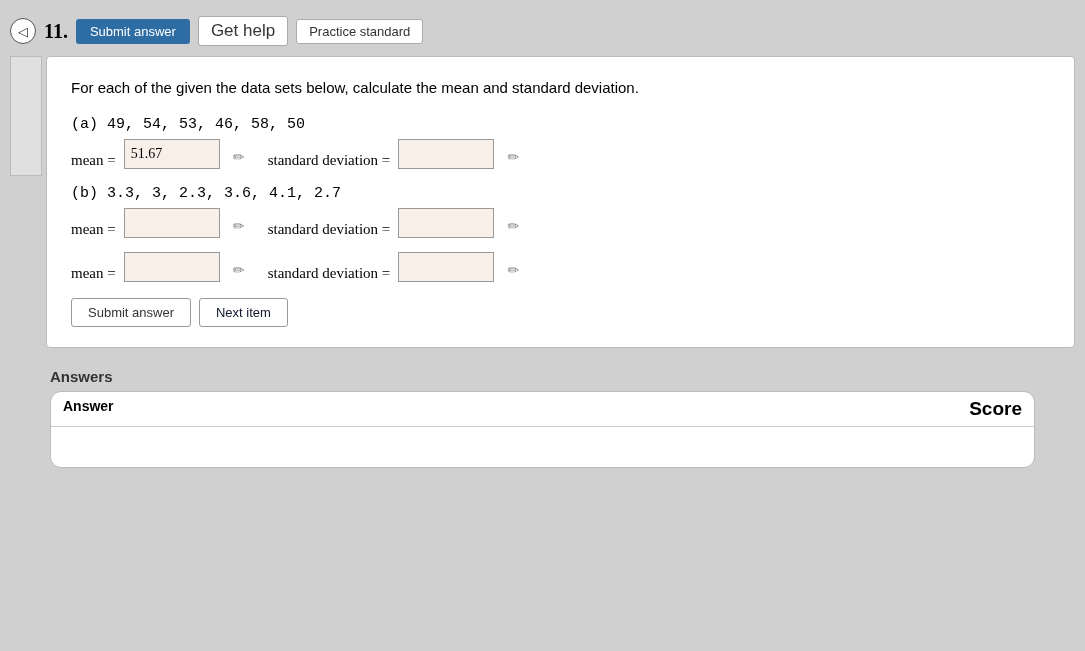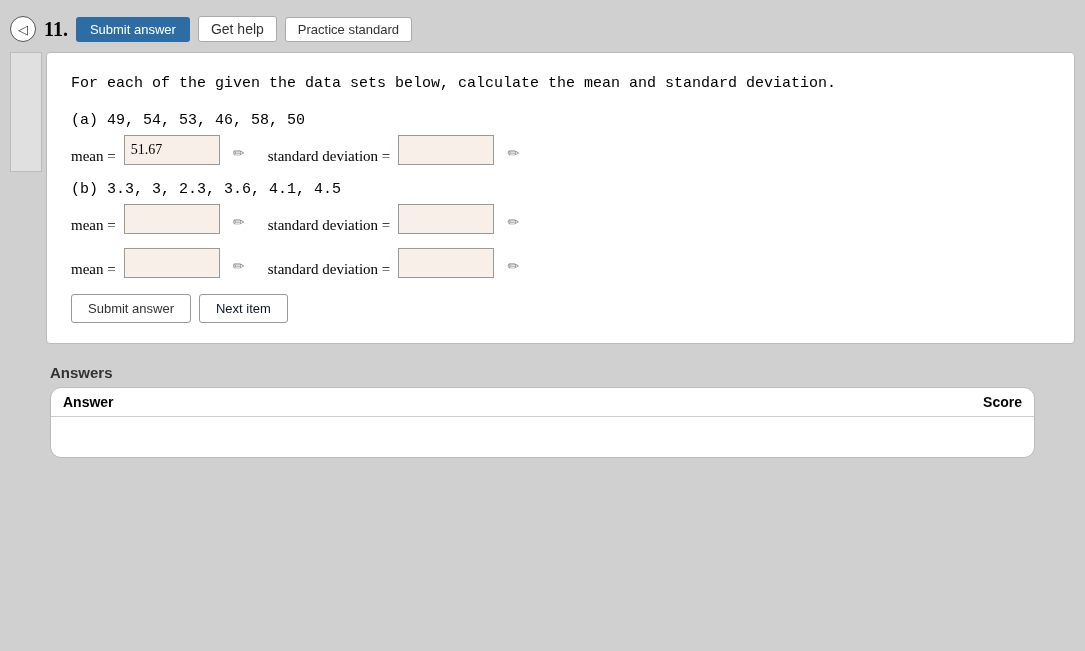--- a/index.html
+++ b/index.html
@@ -58,21 +58,21 @@
       border-radius: 3px;
       cursor: pointer;
       font-family: Arial, sans-serif;
     }
 
     .btn-get-help {
       background: white;
       color: #333;
       border: 1.5px solid #aaa;
       padding: 4px 12px;
-      font-size: 14px;
+      font-size: 17px;
       border-radius: 3px;
       cursor: pointer;
       font-family: Arial, sans-serif;
     }
 
     .btn-practice-similar {
       background: white;
       color: #333;
       border: 1.5px solid #aaa;
       padding: 4px 12px;
@@ -86,21 +86,21 @@
     .content-card {
       background: white;
       margin: 0 10px 10px 50px;
       border: 1px solid #bbb;
       border-radius: 4px;
       padding: 20px 24px;
     }
 
     .question-intro {
       font-size: 15px;
-      font-family: Liberation Mono, monospace;
+      font-family: Liberation Sans, sans-serif;
       margin-bottom: 14px;
       line-height: 1.5;
     }
 
     .data-set-label {
       font-size: 15px;
       font-family: Liberation Mono, monospace;
       margin-bottom: 6px;
       margin-top: 16px;
     }
@@ -205,21 +205,21 @@
 
     .answers-table-header .col-answer {
       flex: 1;
       font-size: 14px;
       font-family: Arial, sans-serif;
       font-weight: bold;
     }
 
     .answers-table-header .col-score {
       width: 80px;
-      font-size: 14px;
+      font-size: 19px;
       font-family: Arial, sans-serif;
       font-weight: bold;
       text-align: right;
     }
 
     .answers-table-body {
       min-height: 40px;
       padding: 6px 12px;
     }
 
@@ -256,21 +256,21 @@
       <p class="data-set-label">(a) 49, 54, 53, 46, 58, 50</p>
       <div class="input-row">
         <span class="eq-label">mean =</span>
         <input class="answer-input filled" type="text" value="51.67" style="">
         <span class="check-icon">✏</span>
         <span class="std-dev-label">standard deviation =</span>
         <input class="answer-input" type="text" value="" style="">
         <span class="check-icon">✏</span>
       </div>
 
-      <p class="data-set-label">(b) 3.3, 3, 2.3, 3.6, 4.1, 4.5</p>
+      <p class="data-set-label">(b) 3.3, 3, 2.3, 3.6, 4.1, 2.7</p>
       <div class="input-row">
         <span class="eq-label">mean =</span>
         <input class="answer-input" type="text" value="" style="">
         <span class="check-icon">✏</span>
         <span class="std-dev-label">standard deviation =</span>
         <input class="answer-input" type="text" value="" style="">
         <span class="check-icon">✏</span>
       </div>
 
       <div class="input-row">

